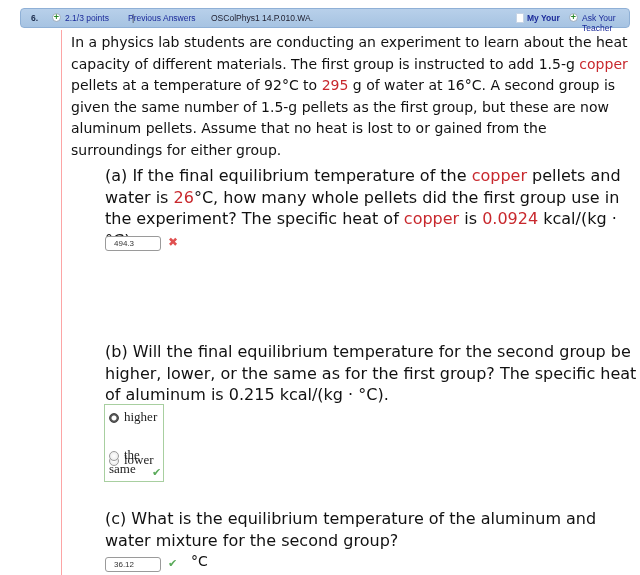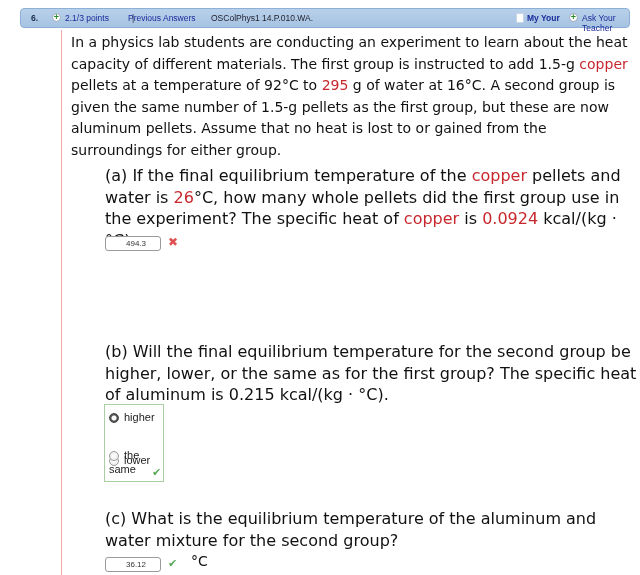--- a/index.html
+++ b/index.html
@@ -42,31 +42,31 @@
       font-size:14px; line-height:21.6px; margin:0;
     }
     .red { color:#c8282d; }
     .part { position:absolute; left:43px; width:540px; font-size:16px; line-height:21.6px; margin:0; }
     .pa { top:135px; }
     .pb { top:311px; }
     .pc { top:478px; }
     .ansbox {
       position:absolute; width:56px; height:15px; border:1px solid #9a9a9a;
       border-radius:3px; box-sizing:border-box; font-size:8px; line-height:13px;
-      padding-left:20px; color:#333; font-family:"Liberation Sans", sans-serif; background:#fff;
+      padding-left:8px; color:#333; font-family:"Liberation Sans", sans-serif; background:#fff;
     }
     .xmark { position:absolute; color:#e05050; font-size:12px; font-weight:bold; }
     .check { position:absolute; color:#5aaa5a; font-size:11px; }
     .hint { position:absolute; left:43px; top:225px; width:540px; font-size:14px; line-height:21.6px; margin:0; }
     .hint .black { color:#111; }
     .radiogroup {
       position:absolute; left:42px; top:374px; width:60px; height:78px;
       border:1px solid #a8cfa0; box-sizing:border-box;
     }
-    .radio-row { position:absolute; left:4px; height:14px; font-size:11px; line-height:14px; font-family:Liberation Sans, sans-serif; color:#222; }
+    .radio-row { position:absolute; left:4px; height:14px; font-size:13px; line-height:14px; font-family:Liberation Serif, serif; color:#222; }
     .radio {
       display:inline-block; width:10px; height:10px; border-radius:50%;
       border:1px solid #9a9a9a; box-sizing:border-box; vertical-align:middle;
       background:radial-gradient(#fff,#e6e6e6); margin-right:5px;
     }
     .radio.sel { background:radial-gradient(#ffffff 0 2px,#555 3px); border-color:#444; }
     .unit { position:absolute; font-size:14px; }
   </style>
 </head>
 <body>

